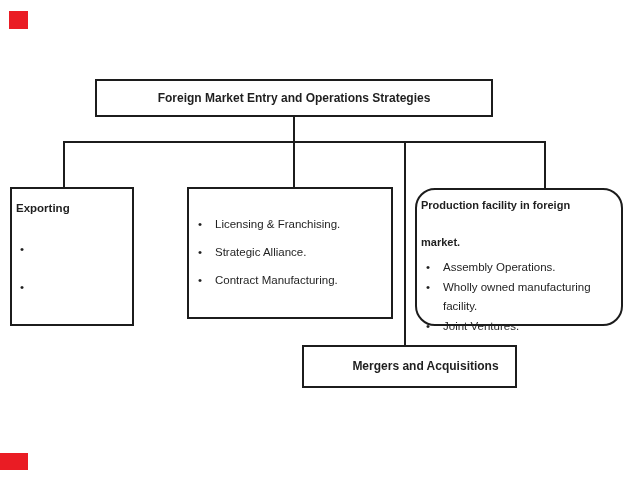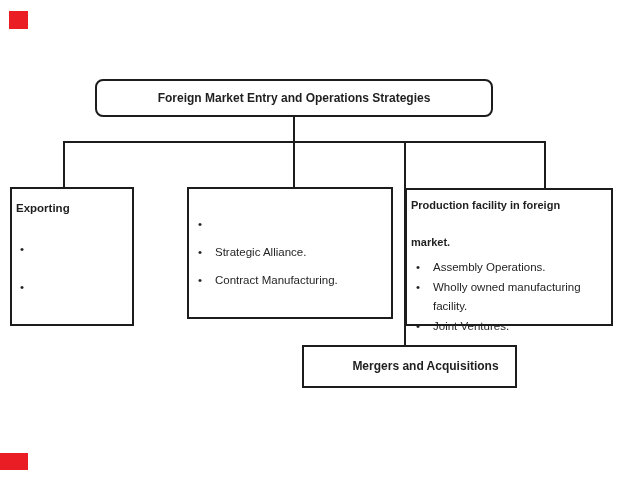--- a/index.html
+++ b/index.html
@@ -16,27 +16,27 @@
   .v{width:2px;}
   .h{height:2px;}
   .l-stem{left:293px;top:115px;height:28px;}
   .l-rail{left:63px;top:141px;width:483px;}
   .l-drop-left{left:63px;top:141px;height:46px;}
   .l-drop-mid{left:293px;top:141px;height:46px;}
   .l-drop-mergers{left:404px;top:141px;height:204px;}
   .l-drop-right{left:544px;top:141px;height:47px;}
   
   .node{position:absolute;border:2px solid var(--line,#1c1c1c);background:#fff;box-sizing:border-box;}
-  .node-root{left:95px;top:79px;width:398px;height:38px;display:flex;align-items:center;justify-content:center;border-radius:8px;}
+  .node-root{left:95px;top:79px;width:398px;height:38px;display:flex;align-items:center;justify-content:center;}
   .node-root .node-title{font-size:12px;}
   .node-mergers{left:302px;top:345px;width:215px;height:43px;display:flex;align-items:center;justify-content:center;padding-left:32px;}
   .node-mergers .node-title{font-size:12px;}
   .node-exporting{left:10px;top:187px;width:124px;height:139px;padding:12px 3px 0 4px;}
   .node-contractual{left:187px;top:187px;width:206px;height:132px;padding:13px 3px 0 4px;}
-  .node-production{left:405px;top:188px;width:208px;height:138px;padding:8px 3px 0 4px;}
+  .node-production{left:415px;top:188px;width:208px;height:138px;padding:8px 3px 0 4px;border-radius:20px;}
   .node-title{font-weight:bold;font-size:11.5px;line-height:15px;}
   .node-production .node-title{font-size:11px;}
   .title-line2{display:block;margin-top:22px;}
   .items{margin:0;padding:0;list-style:none;}
   .item{display:flex;align-items:flex-start;font-size:11.5px;line-height:15px;}
   .bullet{flex:0 0 22px;padding-left:5px;box-sizing:border-box;}
   .node-exporting .bullet{flex:0 0 17px;padding-left:4px;}
   .node-exporting .items{margin-top:26px;}
   .node-exporting .item{margin-bottom:23px;}
   .node-contractual .items{margin-top:15px;}
@@ -73,20 +73,21 @@
       <li class="item">
         <span class="bullet">•</span>
       </li>
     </ul>
   </div>
 
   <div class="node node-contractual">
     <ul class="items">
       <li class="item">
         <span class="bullet">•</span>
+        <span class="item-text">Licensing &amp; Franchising.</span>
       </li>
       <li class="item">
         <span class="bullet">•</span>
         <span class="item-text">Strategic Alliance.</span>
       </li>
       <li class="item">
         <span class="bullet">•</span>
         <span class="item-text">Contract Manufacturing.</span>
       </li>
     </ul>

